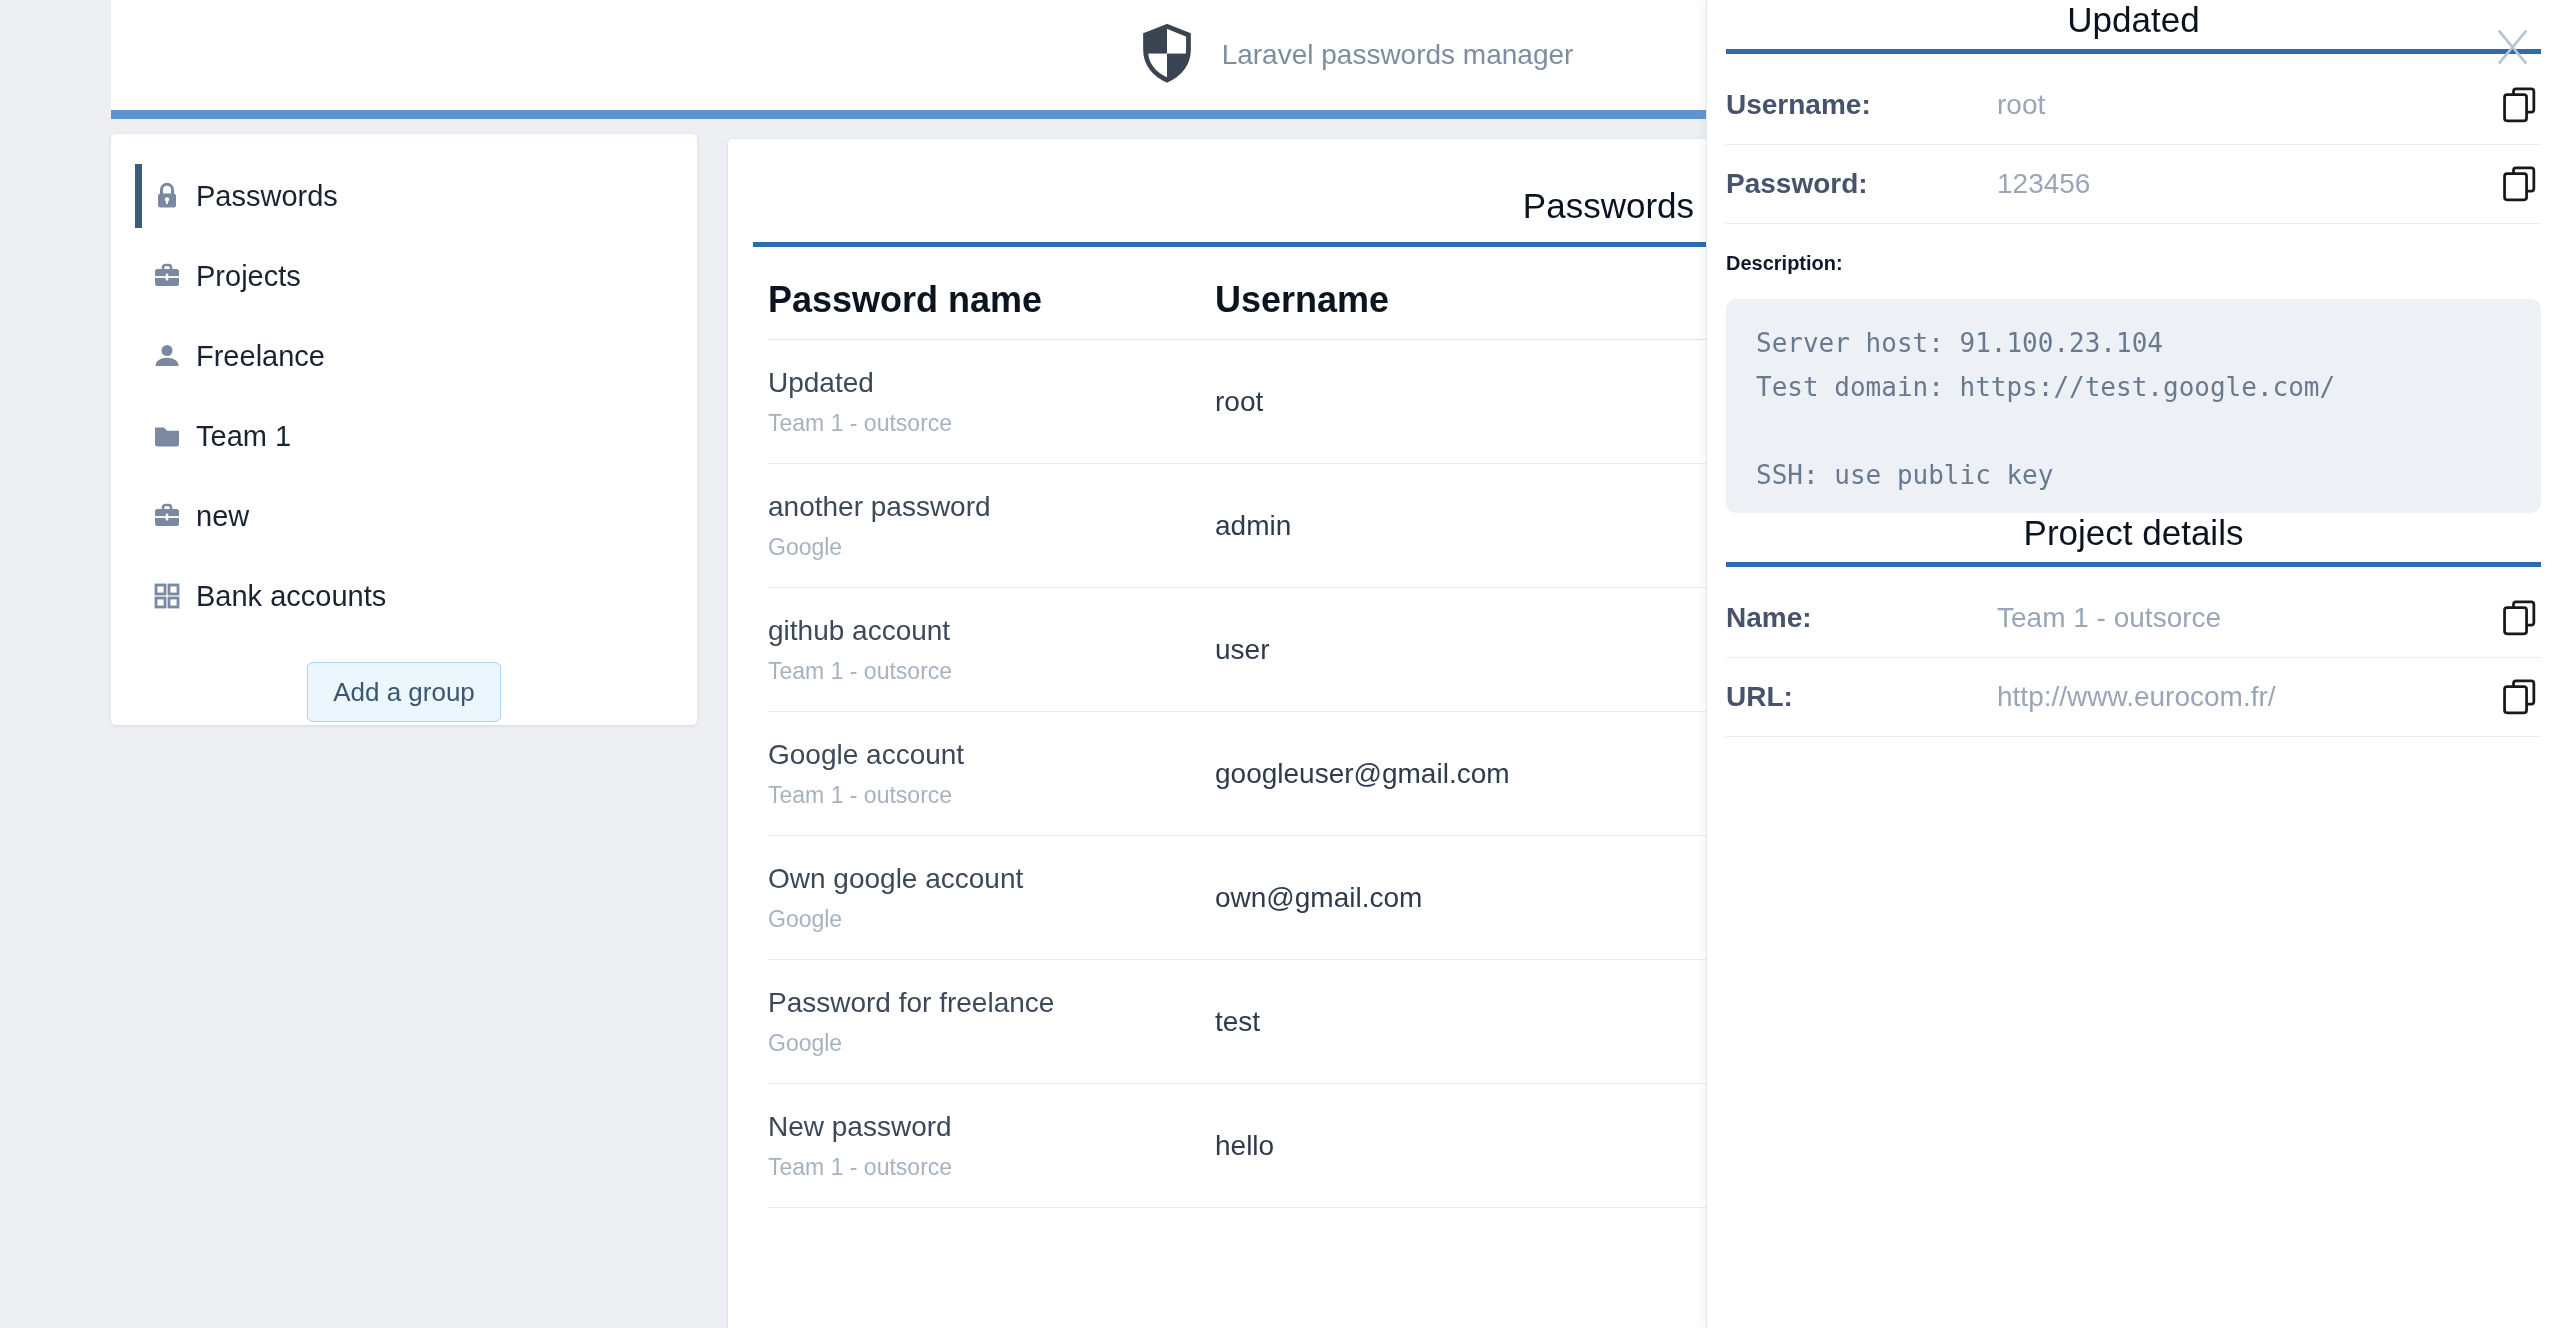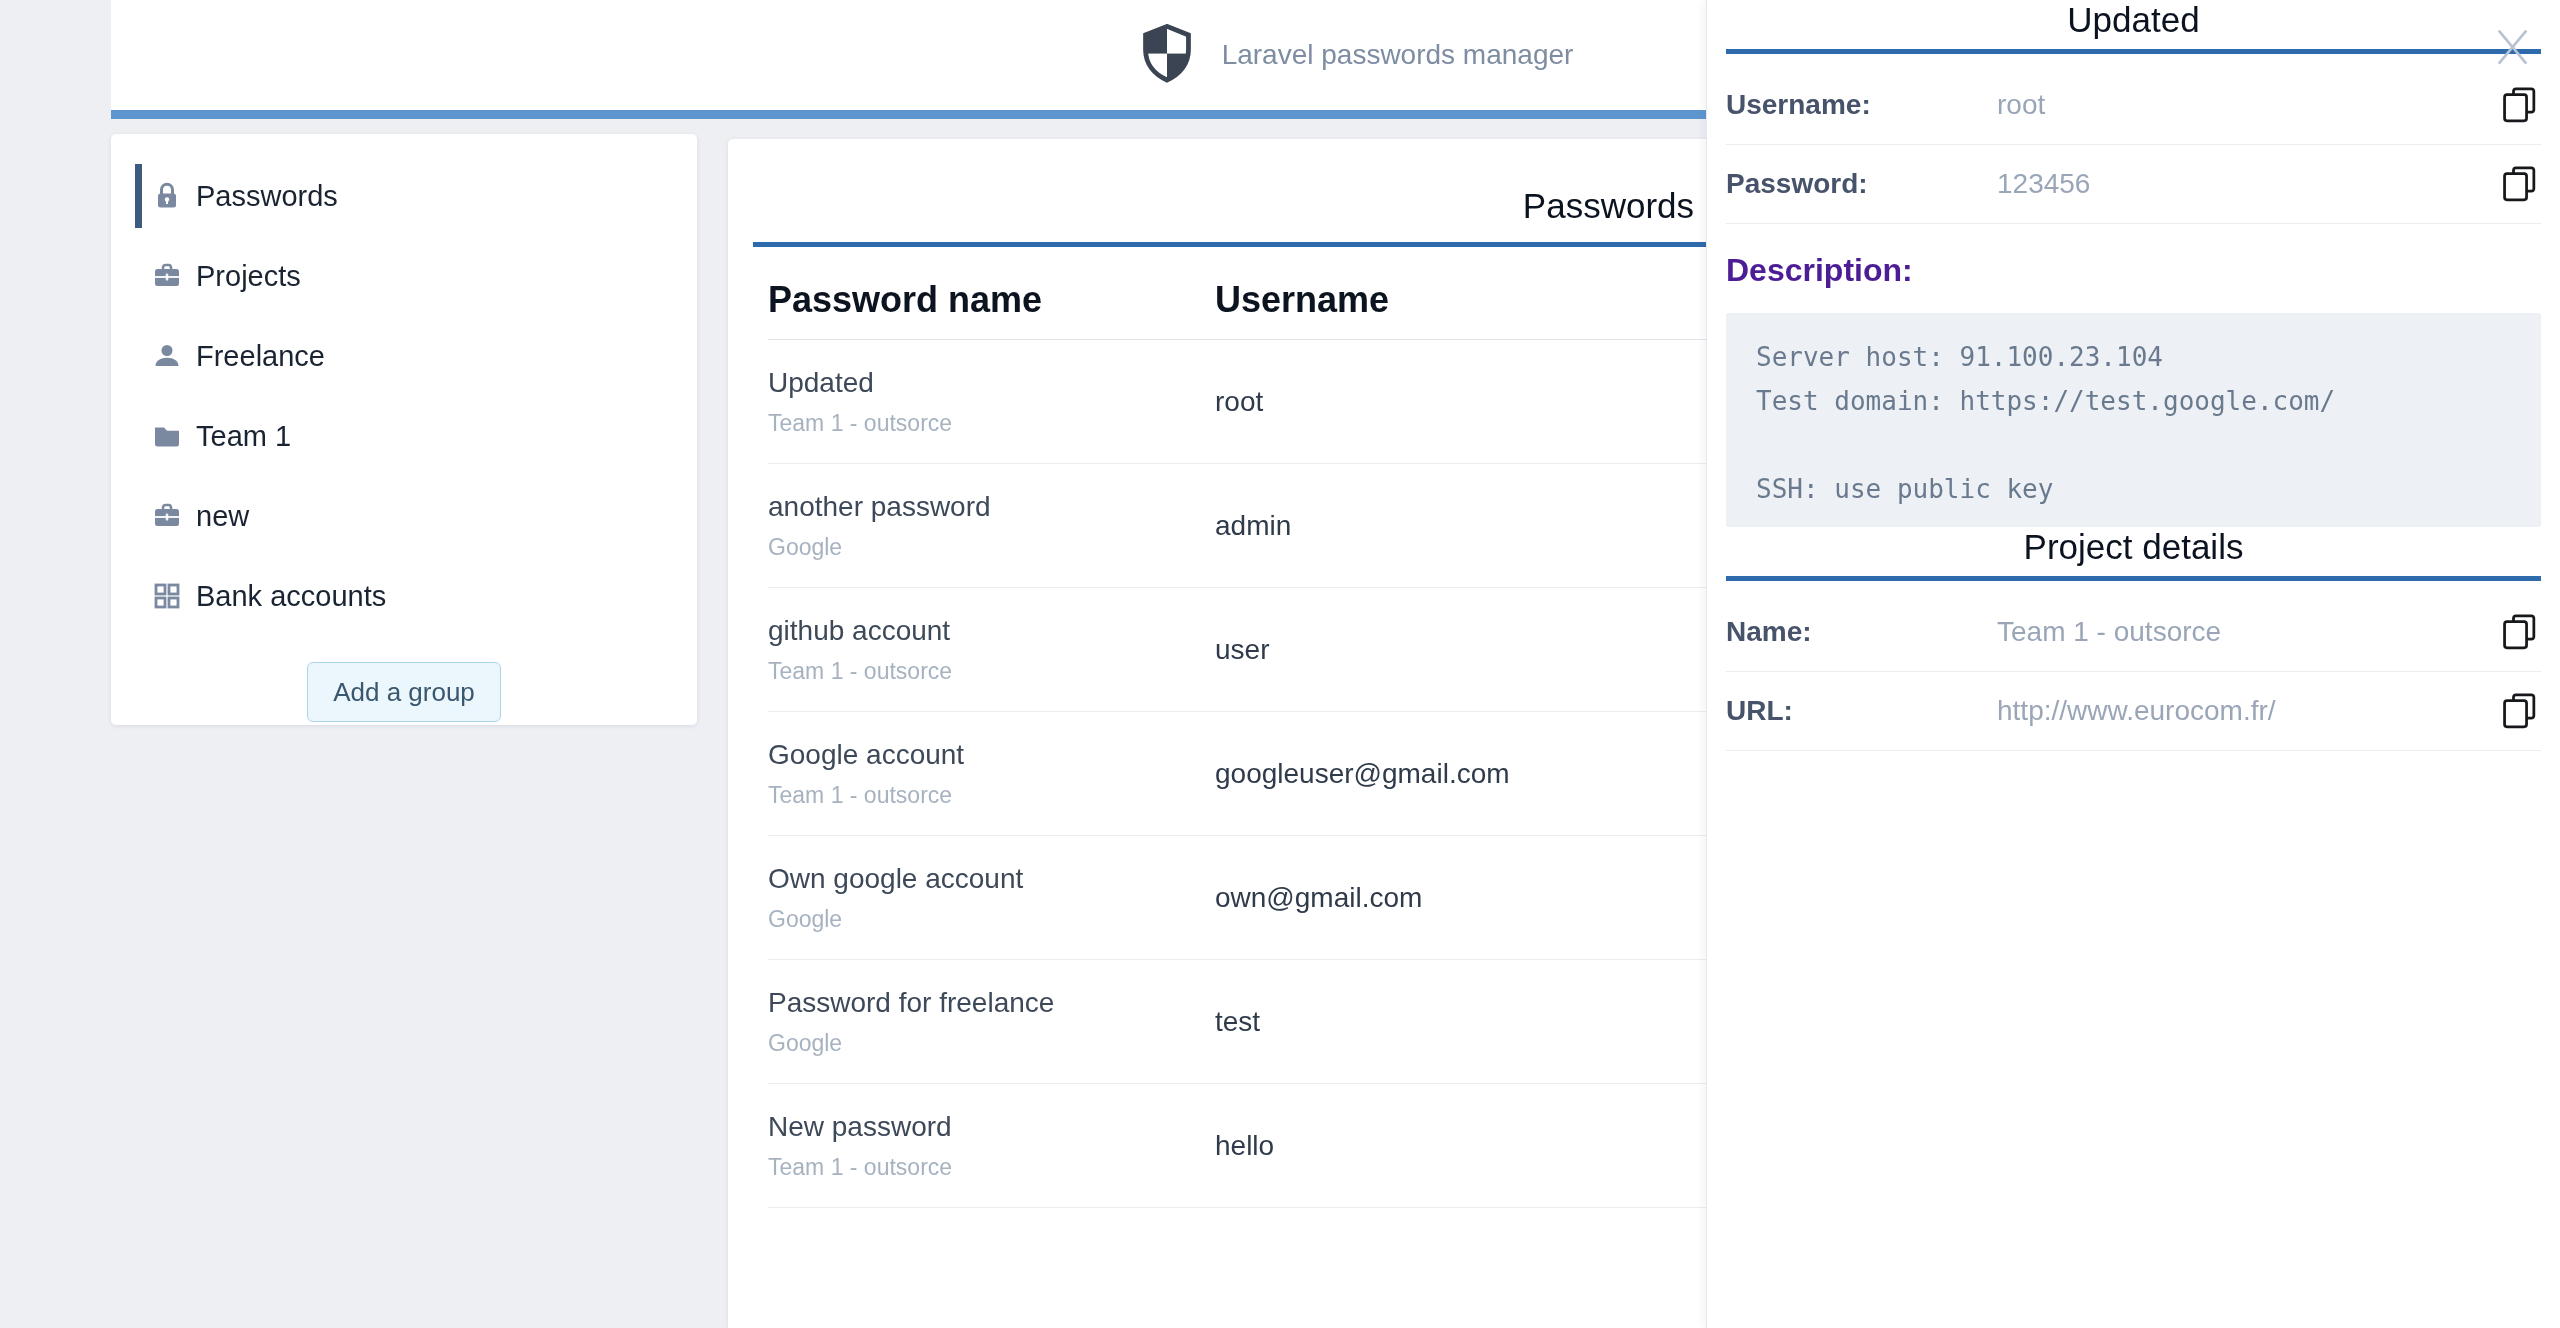--- a/index.html
+++ b/index.html
@@ -55,22 +55,22 @@
   .drawer h2{margin:0;font-size:35px;font-weight:400;color:#0c1320;text-align:center;}
   .d-title{margin-top:70px;}
   .d-underline{height:5px;background:#2e6bac;margin-top:9px;}
   .close-btn{position:absolute;top:24px;right:26px;width:44px;height:44px;background:none;border:none;
              padding:0;cursor:pointer;}
   .kv{display:flex;align-items:center;height:78px;border-bottom:1px solid #e9edf0;}
   .kv.first{margin-top:12px;}
   .kv-label{font-weight:bold;font-size:28px;color:#47536a;width:271px;flex:0 0 271px;}
   .kv-value{font-size:28px;color:#9aa6b8;}
   .copy-btn{margin-left:auto;width:44px;height:44px;background:none;border:none;padding:0;cursor:pointer;}
-  .d-label{font-weight:bold;font-size:32px;color:#4c1d95;margin-top:28px;}
-  .d-desc{margin:24px 0 0;background:#edf0f5;padding:22px 30px 16px;border-radius:2px;
+  .d-label{font-weight:bold;font-size:20px;color:#0f172a;margin-top:28px;}
+  .d-desc{margin:24px 0 0;background:#edf0f5;padding:22px 30px 16px;border-radius:10px;
           font-family:"DejaVu Sans Mono",monospace;font-size:26px;line-height:44px;color:#6a7a8e;
           white-space:pre-wrap;}
   .pd-title{margin-top:72px;}
 </style>
 </head>
 <body>
 
 <div class="page">
 
   <header class="hdr">

